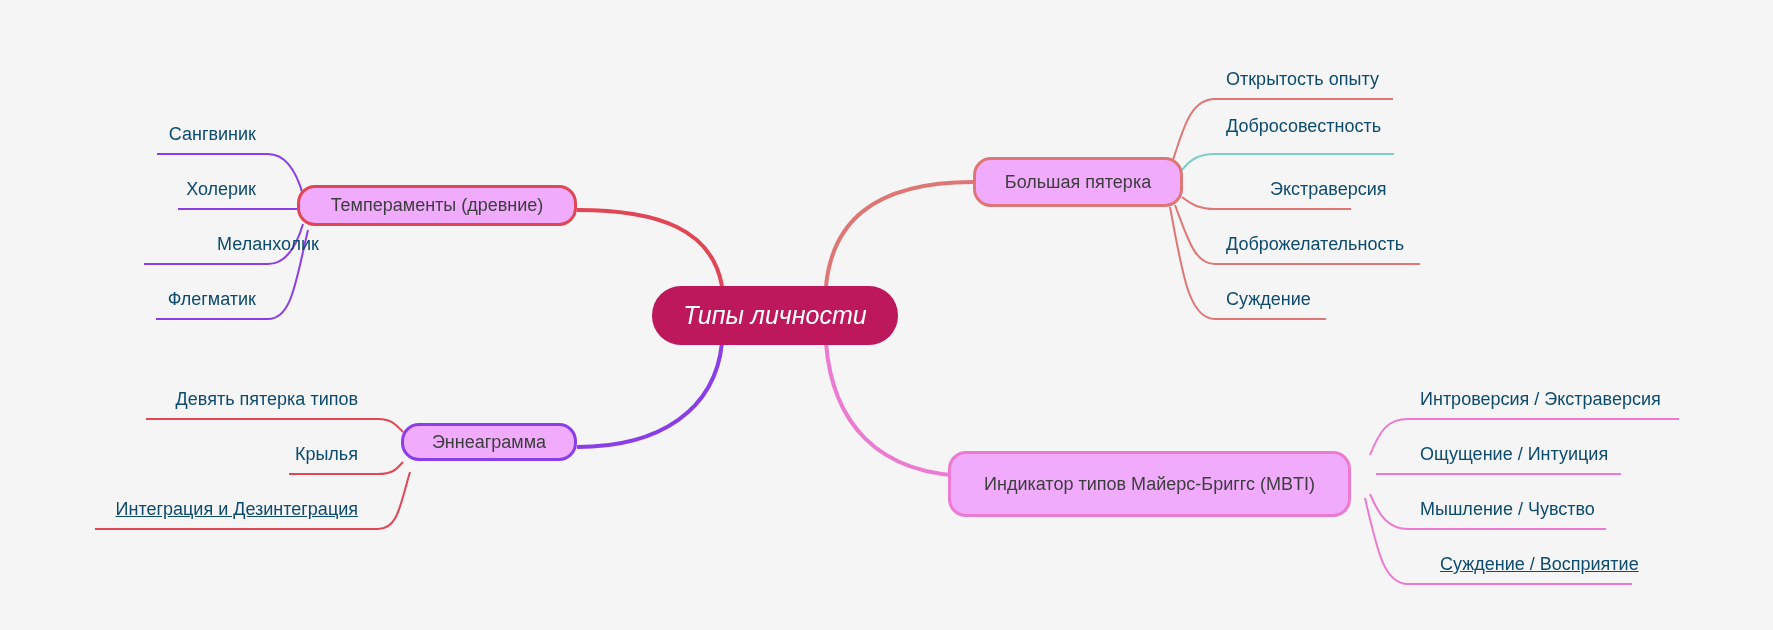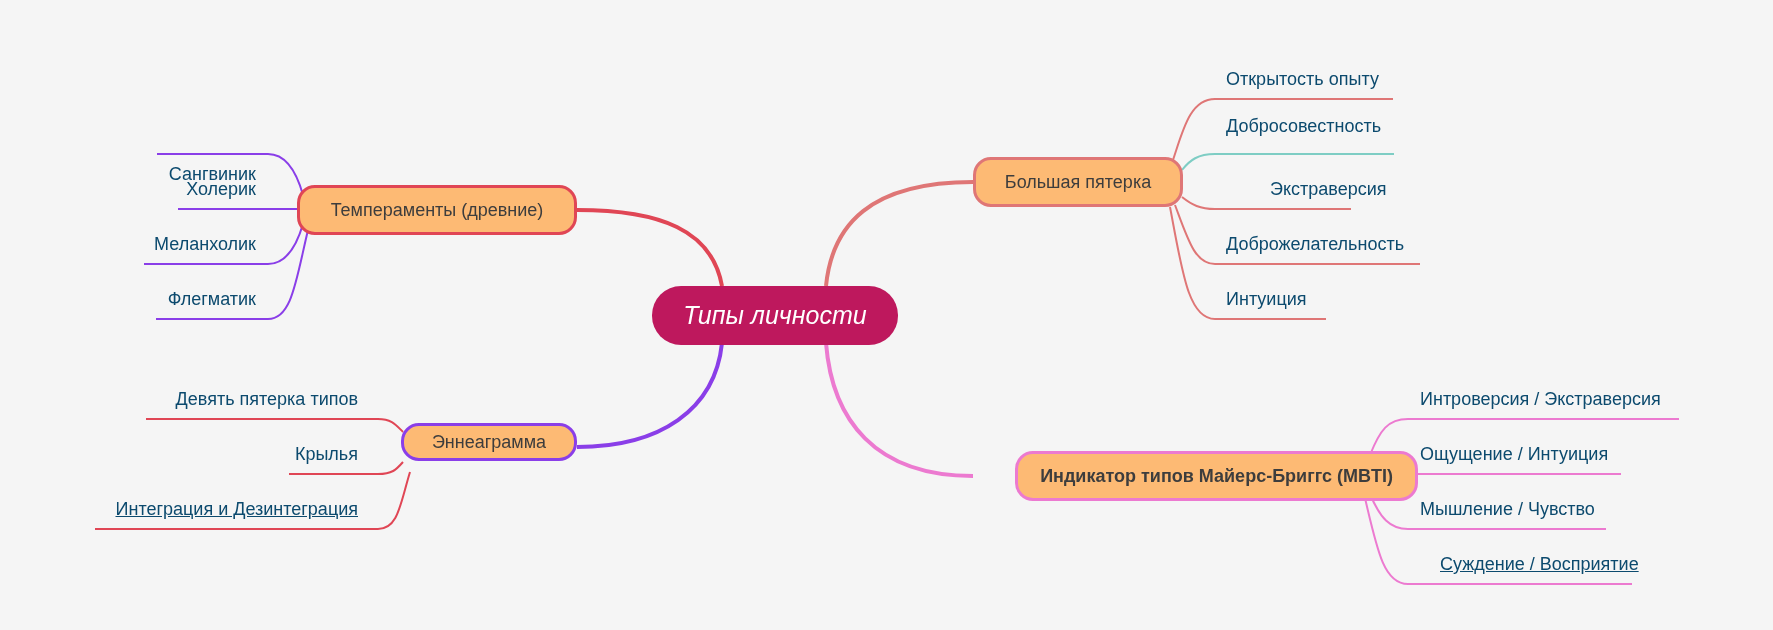--- a/index.html
+++ b/index.html
@@ -2,21 +2,21 @@
 <html><head>
 <meta charset="utf-8">
 <style>
   html, body { margin:0; padding:0; }
   body {
     width:1773px; height:630px; background:#f5f5f5; position:relative; overflow:hidden;
     font-family:"Liberation Sans","DejaVu Sans",sans-serif;
   }
   svg#links { position:absolute; left:0; top:0; width:1773px; height:630px; }
   .node {
-    position:absolute; box-sizing:border-box; background:#fdba74;
+    position:absolute; box-sizing:border-box; background:#f0abfc;
     border:3px solid #999; border-radius:18px;
     display:flex; align-items:center; justify-content:center;
     font-size:18px; color:#3d3d3d; white-space:nowrap; cursor:pointer;
   }
   .root {
     position:absolute; box-sizing:border-box; border-radius:29px;
     display:flex; align-items:center; justify-content:center;
     font-size:25px; color:#ffffff; white-space:nowrap; cursor:pointer;
   }
   .leaf {
@@ -60,43 +60,43 @@
     <path d="M1376,474 L1621,474"></path>
     <path d="M1370,494 C1380,518 1390,529 1408,529 L1606,529"></path>
     <path d="M1365,498 C1378,555 1385,584 1408,584 L1632,584"></path>
   </g>
 </svg>
 
 <div class="root" style="left:652px; top:286px; width:246px; height:59px; background:#be185d;font-style:italic;">
   <span>Типы личности</span>
 </div>
 
-<div class="node" style="left:297px; top:185px; width:280px; height:50px; border-color:#e04655;">
+<div class="node" style="left:297px; top:185px; width:280px; height:41px; border-color:#e04655;">
   <span>Темпераменты (древние)</span>
 </div>
 <div class="node" style="left:973px; top:157px; width:210px; height:50px; border-color:#df7676;">
   <span>Большая пятерка</span>
 </div>
 <div class="node" style="left:401px; top:423px; width:176px; height:38px; border-color:#8a3ee8;">
   <span>Эннеаграмма</span>
 </div>
-<div class="node" style="left:1015px; top:451px; width:403px; height:50px; border-color:#ec7ad0;font-weight:bold;">
+<div class="node" style="left:948px; top:451px; width:403px; height:66px; border-color:#ec7ad0;">
   <span>Индикатор типов Майерс-Бриггс (MBTI)</span>
 </div>
 
-<div class="leaf left" style="right:1517px; top:123px;margin-top:40px;">Сангвиник</div>
+<div class="leaf left" style="right:1517px; top:123px;">Сангвиник</div>
 <div class="leaf left" style="right:1517px; top:178px;">Холерик</div>
-<div class="leaf left" style="right:1517px; top:233px;">Меланхолик</div>
+<div class="leaf left" style="right:1454px; top:233px;">Меланхолик</div>
 <div class="leaf left" style="right:1517px; top:288px;">Флегматик</div>
 
 <div class="leaf right" style="left:1226px; top:68px;">Открытость опыту</div>
 <div class="leaf right" style="left:1226px; top:115px;">Добросовестность</div>
 <div class="leaf right" style="left:1226px; top:178px;margin-left:44px;">Экстраверсия</div>
 <div class="leaf right" style="left:1226px; top:233px;">Доброжелательность</div>
-<div class="leaf right" style="left:1226px; top:288px;">Интуиция</div>
+<div class="leaf right" style="left:1226px; top:288px;">Суждение</div>
 
 <div class="leaf left" style="right:1415px; top:388px;">Девять пятерка типов</div>
 <div class="leaf left" style="right:1415px; top:443px;">Крылья</div>
 <div class="leaf left" style="right:1415px; top:498px;text-decoration:underline;">Интеграция и Дезинтеграция</div>
 
 <div class="leaf right" style="left:1420px; top:388px;">Интроверсия / Экстраверсия</div>
 <div class="leaf right" style="left:1420px; top:443px;">Ощущение / Интуиция</div>
 <div class="leaf right" style="left:1420px; top:498px;">Мышление / Чувство</div>
 <div class="leaf right" style="left:1440px; top:553px;text-decoration:underline;">Суждение / Восприятие</div>
 

